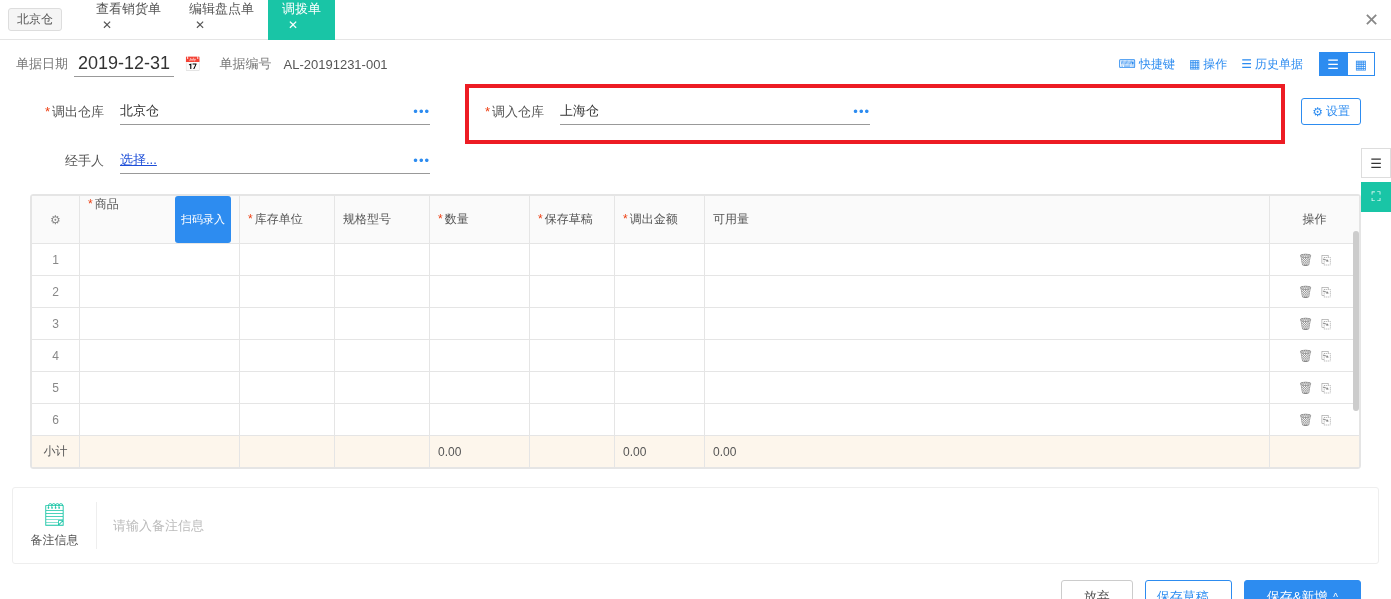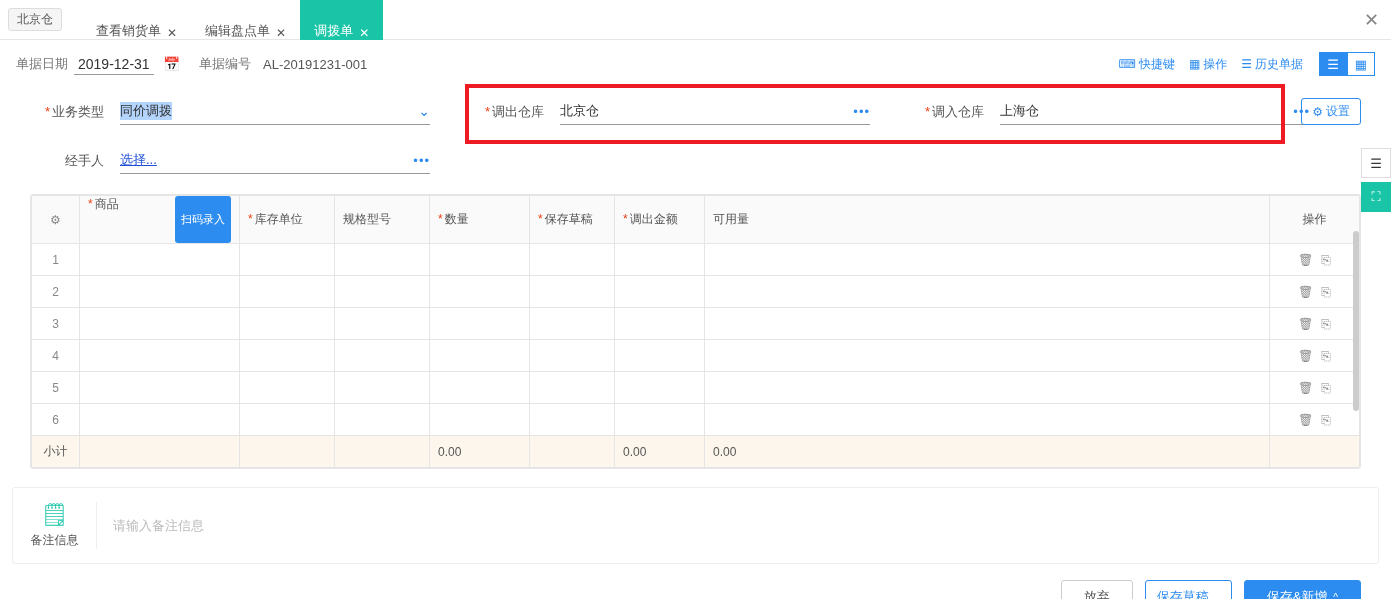--- a/index.html
+++ b/index.html
@@ -1,26 +1,26 @@
 <!DOCTYPE html>
 <html><head>
 <meta charset="utf-8">
 <style>
 * { box-sizing: border-box; margin: 0; padding: 0; }
 body { font-family: -apple-system, "Microsoft YaHei", sans-serif; font-size: 13px; color: #333; background: #fff; width: 1391px; }
 .top-bar { display: flex; align-items: center; height: 40px; border-bottom: 1px solid #e5e5e5; padding: 0 8px; position: relative; }
 .badge { background: #f5f5f5; border: 1px solid #ddd; border-radius: 3px; padding: 2px 8px; font-size: 12px; color: #555; margin-right: 20px; }
-.tab { padding: 0 14px; height: 40px; display: flex; align-items: flex-end; color: #555; cursor: pointer; }
+.tab { padding: 0 14px; height: 40px; display: flex; align-items: flex-start; color: #555; cursor: pointer; flex-direction: column; }
 .tab.active { background: #19c5a6; color: #fff; }
 .tab-close { margin-left: 6px; font-size: 12px; }
 .close-top { position: absolute; right: 12px; font-size: 18px; color: #888; cursor: pointer; }
 .info-bar { display: flex; align-items: center; height: 48px; padding: 0 16px; justify-content: space-between; }
 .info-left { display: flex; align-items: center; gap: 6px; }
 .info-label { color: #777; font-size: 13px; }
-.date-val { border-bottom: 1px solid #999; padding: 2px 4px; font-size: 14px; color: #333; }
+.date-val { border-bottom: 1px solid #999; padding: 2px 4px; font-size: 18px; color: #333; }
 .cal-icon { color: #2d8cf0; font-size: 14px; margin: 0 12px 0 4px; }
 .info-right { display: flex; align-items: center; gap: 6px; }
 .link-btn { color: #2d8cf0; font-size: 12px; display: flex; align-items: center; gap: 3px; cursor: pointer; margin-left: 8px; }
 .view-toggle { display: flex; margin-left: 10px; }
 .vt { width: 28px; height: 24px; border: 1px solid #2d8cf0; display: flex; align-items: center; justify-content: center; cursor: pointer; }
 .vt.active { background: #2d8cf0; color: #fff; }
 .vt:not(.active) { color: #2d8cf0; }
 .form-area { padding: 10px 30px 0 30px; position: relative; }
 .form-row { display: flex; gap: 40px; }
 .form-group { display: flex; align-items: center; width: 400px; }
@@ -105,27 +105,20 @@
     <div class="view-toggle">
       <div class="vt active">☰</div>
       <div class="vt">▦</div>
     </div>
   </div>
 </div>
 
 <div class="form-area">
   <div class="form-row">
     <div class="form-group">
-      <div class="form-label"><span class="req">*</span><span>业务类型</span></div>
-      <div class="form-field">
-        <span class="field-val highlighted">同价调拨</span>
-        <span class="chevron">⌄</span>
-      </div>
-    </div>
-    <div class="form-group">
       <div class="form-label"><span class="req">*</span><span>调出仓库</span></div>
       <div class="form-field">
         <span class="field-val">北京仓</span>
         <span class="dots">•••</span>
       </div>
     </div>
     <div class="form-group">
       <div class="form-label"><span class="req">*</span><span>调入仓库</span></div>
       <div class="form-field">
         <span class="field-val">上海仓</span>

